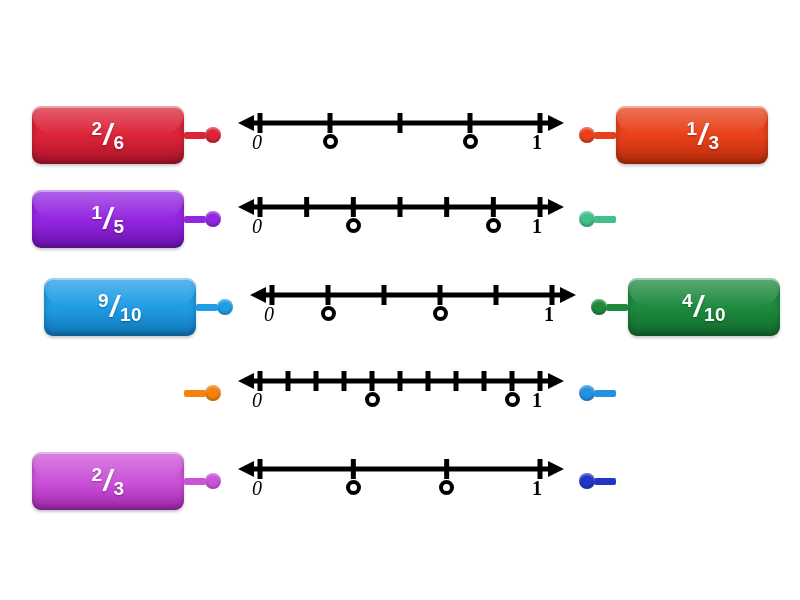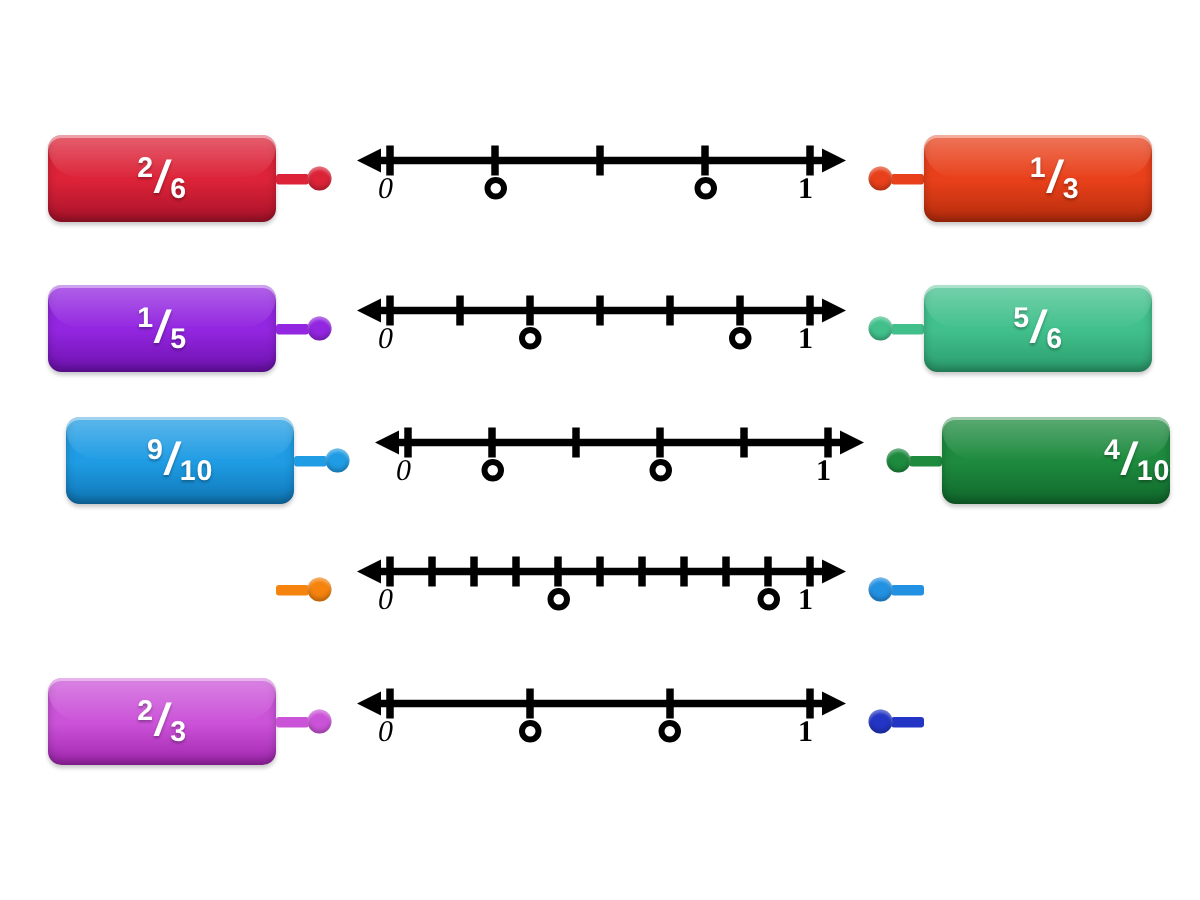--- a/index.html
+++ b/index.html
@@ -144,21 +144,21 @@
     border: 4px solid #000000;
     border-radius: 50%;
     box-sizing: border-box;
     background: transparent;
   }
 </style>
 </head>
 <body style="background: rgb(255, 255, 255);">
 
 <div id="board">
-    <div class="row" style="top: 78px;">
+    <div class="row" style="top: 94px;">
       <div class="card left" style="background: linear-gradient(rgb(220, 35, 56) 0%, rgb(220, 35, 56) 52%, rgb(168, 18, 42) 100%);">
         <div class="card-inner"></div>
         <div class="frac"><span class="num">2</span><span class="slash">/</span><span class="den">6</span></div>
       </div>
       <div class="peg left-peg">
         <div class="stub" style="background: rgb(220, 35, 56);"></div>
         <div class="knob" style="background: rgb(220, 35, 56);"></div>
       </div>
       <div class="numberline">
         <svg class="nl-axis" width="326" height="22" viewBox="0 0 326 22">
@@ -209,24 +209,20 @@
         </svg>
         <div class="nl-label zero">0</div>
         <div class="nl-label one">1</div>
         <div class="nl-circle" title="2/6" style="left: 107.833px;"></div>
         <div class="nl-circle" title="5/6" style="left: 247.833px;"></div>
       </div>
       <div class="peg right-peg">
         <div class="stub" style="background: rgb(65, 192, 140);"></div>
         <div class="knob" style="background: rgb(65, 192, 140);"></div>
       </div>
-      <div class="card right" style="background: linear-gradient(rgb(65, 192, 140) 0%, rgb(65, 192, 140) 52%, rgb(42, 156, 108) 100%);">
-        <div class="card-inner"></div>
-        <div class="frac"><span class="num">5</span><span class="slash">/</span><span class="den">6</span></div>
-      </div>
     </div>
     <div class="row" style="top: 266px; margin-left: 12px;">
       <div class="card left" style="background: linear-gradient(rgb(31, 156, 228) 0%, rgb(31, 156, 228) 52%, rgb(15, 118, 181) 100%);">
         <div class="card-inner"></div>
         <div class="frac"><span class="num">9</span><span class="slash">/</span><span class="den">10</span></div>
       </div>
       <div class="peg left-peg">
         <div class="stub" style="background: rgb(31, 156, 228);"></div>
         <div class="knob" style="background: rgb(31, 156, 228);"></div>
       </div>
@@ -244,21 +240,21 @@
         </svg>
         <div class="nl-label zero">0</div>
         <div class="nl-label one">1</div>
         <div class="nl-circle" title="1/5" style="left: 70.5px;"></div>
         <div class="nl-circle" title="3/5" style="left: 182.5px;"></div>
       </div>
       <div class="peg right-peg">
         <div class="stub" style="background: rgb(29, 138, 62);"></div>
         <div class="knob" style="background: rgb(29, 138, 62);"></div>
       </div>
-      <div class="card right" style="background: linear-gradient(rgb(29, 138, 62) 0%, rgb(29, 138, 62) 52%, rgb(17, 104, 44) 100%); justify-content: flex-end;">
+      <div class="card right" style="background: linear-gradient(rgb(29, 138, 62) 0%, rgb(29, 138, 62) 52%, rgb(17, 104, 44) 100%);">
         <div class="card-inner"></div>
         <div class="frac"><span class="num">4</span><span class="slash">/</span><span class="den">10</span></div>
       </div>
     </div>
     <div class="row" style="top: 352px;">
       <div class="peg left-peg">
         <div class="stub" style="background: rgb(245, 131, 13);"></div>
         <div class="knob" style="background: rgb(245, 131, 13);"></div>
       </div>
       <div class="numberline">

